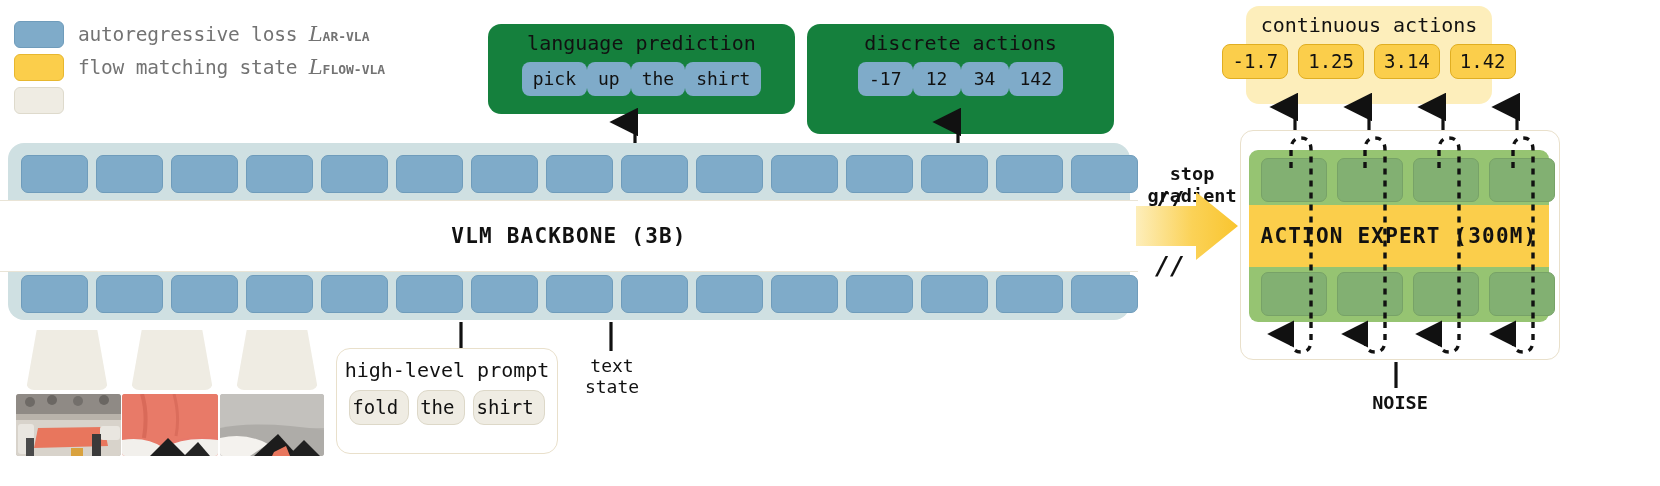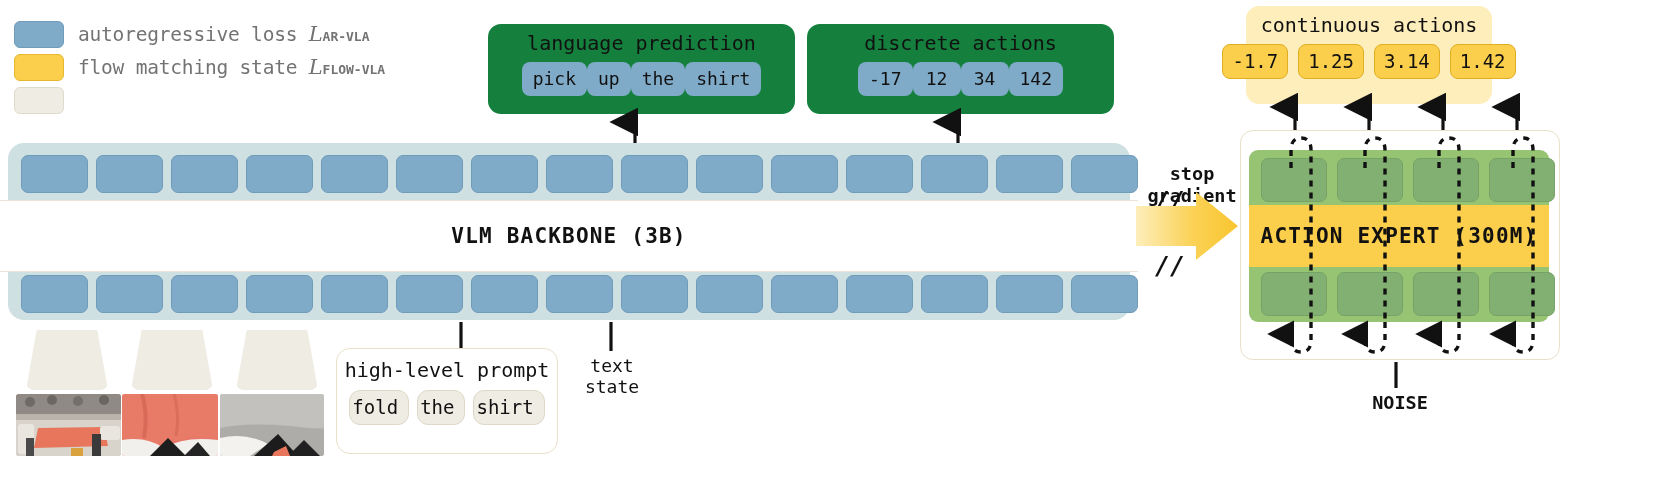--- a/index.html
+++ b/index.html
@@ -144,21 +144,21 @@
   <div class="outbox" style="left:488px; top:24px; width:307px; height:90px;">
     <div class="outbox-title">language prediction</div>
     <div class="token-row">
       <div class="tok">pick</div>
       <div class="tok">up</div>
       <div class="tok">the</div>
       <div class="tok">shirt</div>
     </div>
   </div>
 
-  <div class="outbox" style="left:807px; top:24px; width:307px; height:90px;">
+  <div class="outbox" style="left:807px; top:24px; width:307px; height:110px;">
     <div class="outbox-title">discrete actions</div>
     <div class="token-row">
       <div class="tok" style="min-width:48px">-17</div>
       <div class="tok" style="min-width:48px">12</div>
       <div class="tok" style="min-width:48px">34</div>
       <div class="tok" style="min-width:48px">142</div>
     </div>
   </div>
 
   <div class="contbox" style="left:1246px; top:6px; width:246px; height:98px;">

